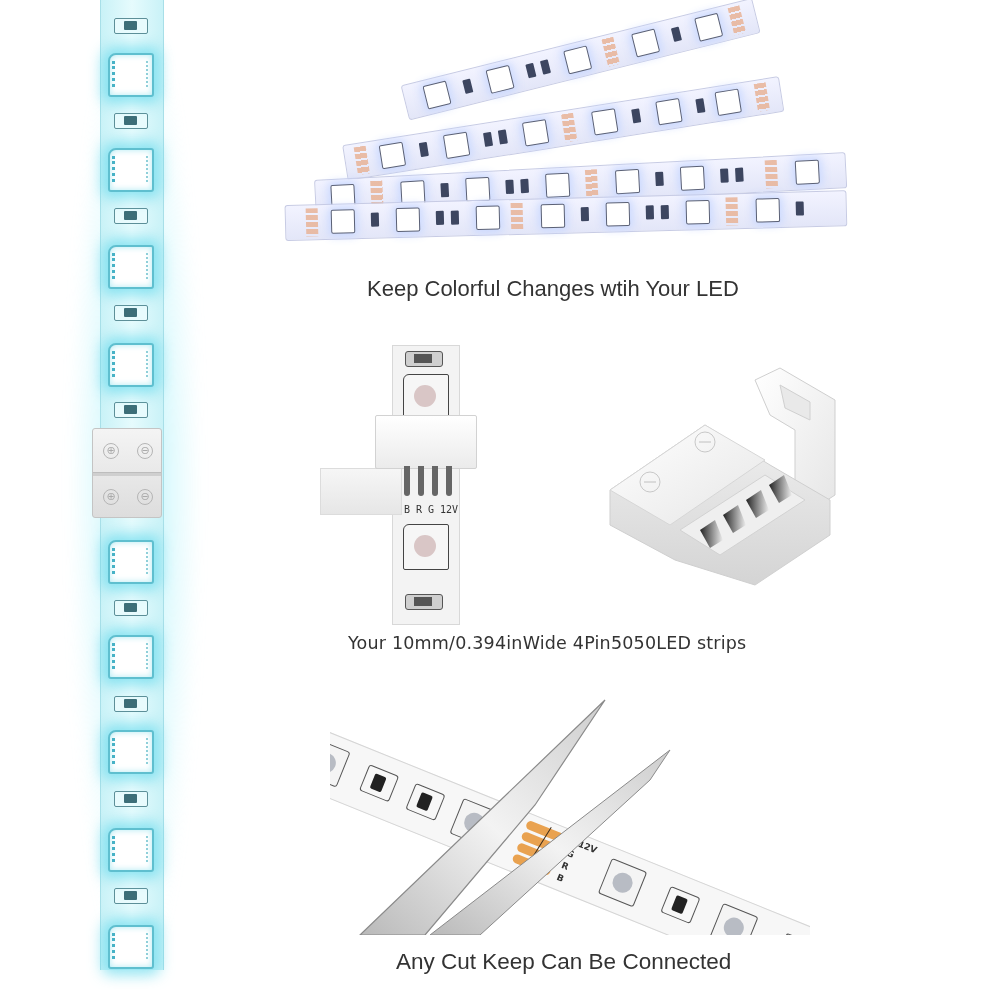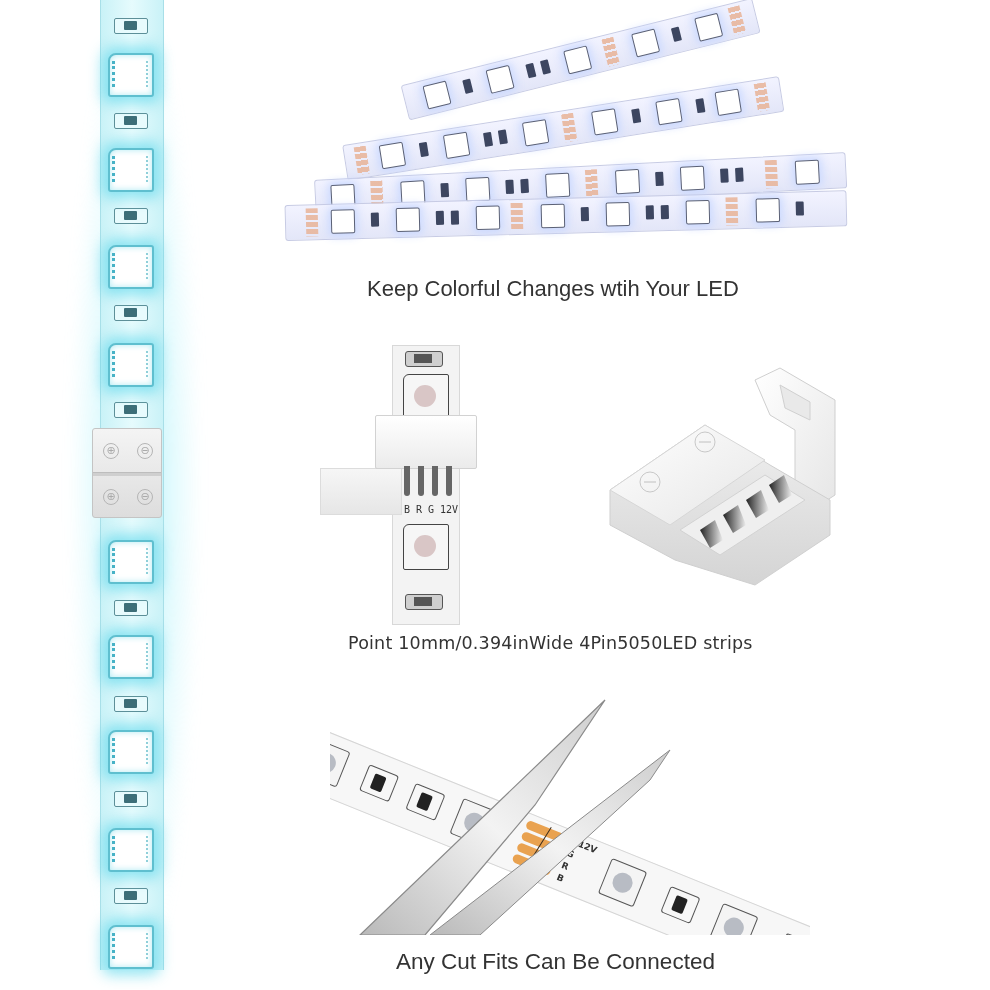--- a/index.html
+++ b/index.html
@@ -251,21 +251,21 @@
 
     <g>
       <path d="M95 170 L110 160 L118 180 L105 188 Z" fill="url(#gpin)"></path>
       <path d="M118 155 L133 145 L141 165 L128 173 Z" fill="url(#gpin)"></path>
       <path d="M141 140 L156 130 L164 150 L151 158 Z" fill="url(#gpin)"></path>
       <path d="M164 125 L179 115 L187 135 L174 143 Z" fill="url(#gpin)"></path>
     </g>
   </svg>
 </div>
 
-<div class="caption cap2">Point 10mm/0.394inWide 4Pin5050LED strips</div>
+<div class="caption cap2">Your 10mm/0.394inWide 4Pin5050LED strips</div>
 
 <div class="abs cut-wrap">
   <div class="cstrip">
     <div class="cchip" style="left:20px">
         <i></i>
       </div>
     <div class="cres" style="left:80px">
         <i></i>
       </div>
     <div class="cres" style="left:130px">
@@ -302,13 +302,13 @@
           <stop offset="0" stop-color="#b9b9b9"></stop>
           <stop offset="0.5" stop-color="#f3f3f3"></stop>
           <stop offset="1" stop-color="#cdcdcd"></stop>
         </linearGradient>
     </defs>
     <path d="M30 250 L275 15 L205 120 L95 250 Z" fill="url(#bl1)" stroke="#8a8a8a" stroke-width="1.2"></path>
     <path d="M100 250 L340 65 L320 95 L150 250 Z" fill="url(#bl1)" stroke="#8a8a8a" stroke-width="1"></path>
   </svg>
 </div>
 
-<div class="caption cap3">Any Cut Fits Can Be Connected</div>
+<div class="caption cap3">Any Cut Keep Can Be Connected</div>
 
 </body></html>

